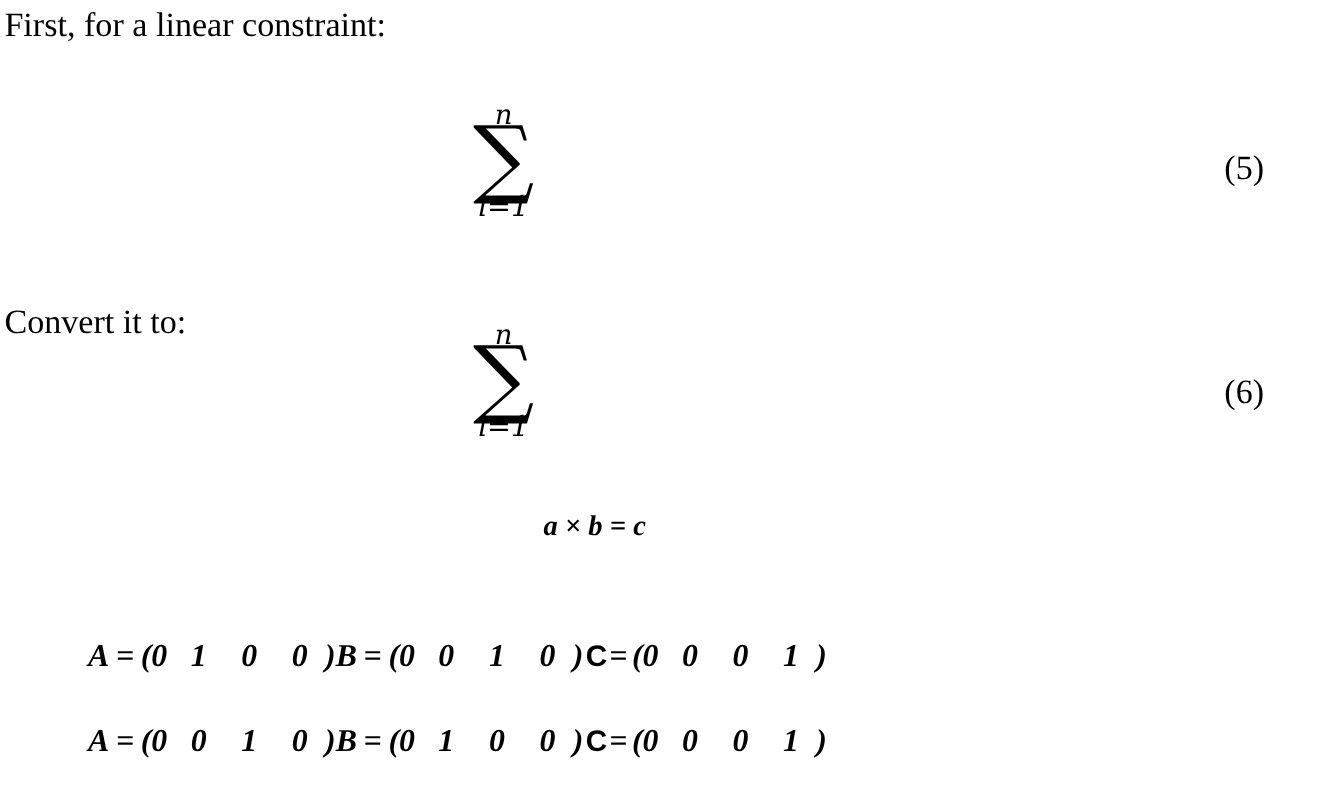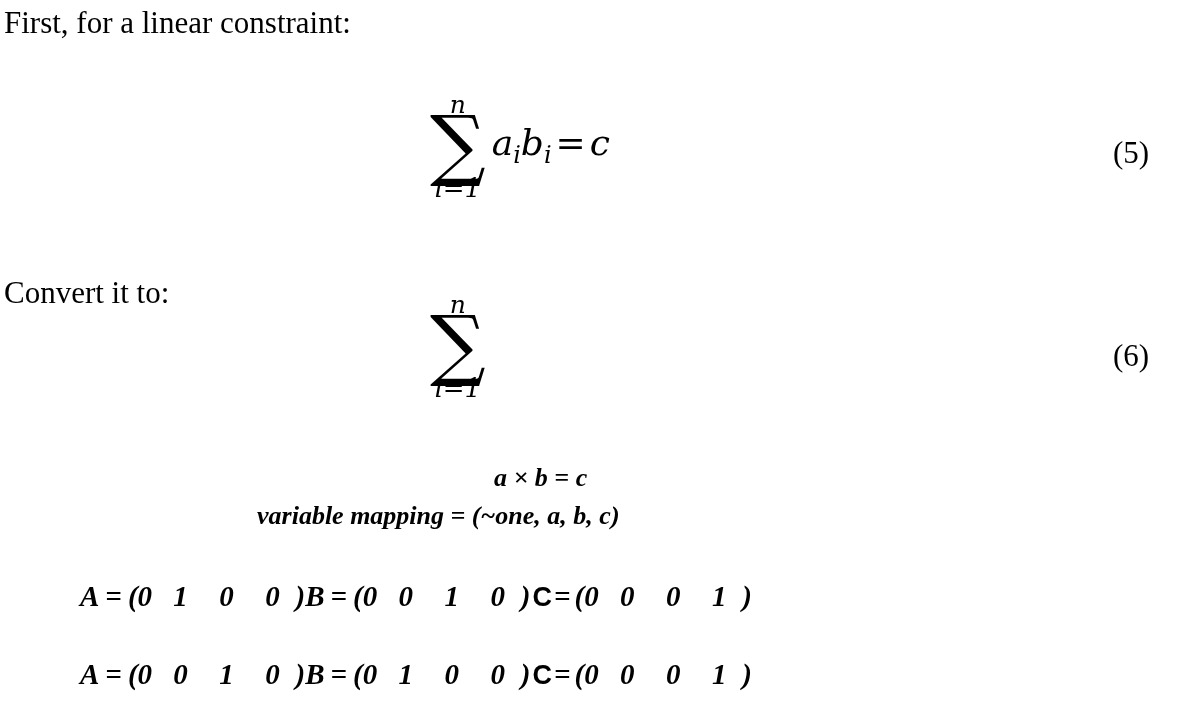--- a/index.html
+++ b/index.html
@@ -169,39 +169,35 @@
 <div class="page">
 
   <div class="textline" id="line-first">First, for a linear constraint:</div>
 
   <div class="equation-row" id="eq5-row">
     <span class="sum-block">
       <span class="sum-limit-top">n</span>
       <span class="sum-sign">∑</span>
       <span class="sum-limit-bot">i=1</span>
     </span>
-    <span class="eq-body">
-      <span>a</span><span class="sub">i</span><span>b</span><span class="sub">i</span><span class="op">=</span><span>c</span>
-    </span>
   </div>
   <div class="eq-number" id="eq5-num">(5)</div>
 
   <div class="textline" id="line-convert">Convert it to:</div>
 
   <div class="equation-row" id="eq6-row">
     <span class="sum-block">
       <span class="sum-limit-top">n</span>
       <span class="sum-sign">∑</span>
       <span class="sum-limit-bot">i=1</span>
     </span>
   </div>
   <div class="eq-number" id="eq6-num">(6)</div>
 
   <div class="bi-line" id="line-axb">a × b = c</div>
-  <div class="bi-line" id="line-varmap">variable mapping = (~one, a, b, c)</div>
 
   <div class="vec-row" id="vec-row-1">
     <span class="vec">
       <span class="vec-name">A</span>
       <span class="vec-eq">=</span>
       <span class="paren">(</span>
       <span class="vec-vals">
         <span>0</span>
           <span>1</span>
           <span>0</span>

